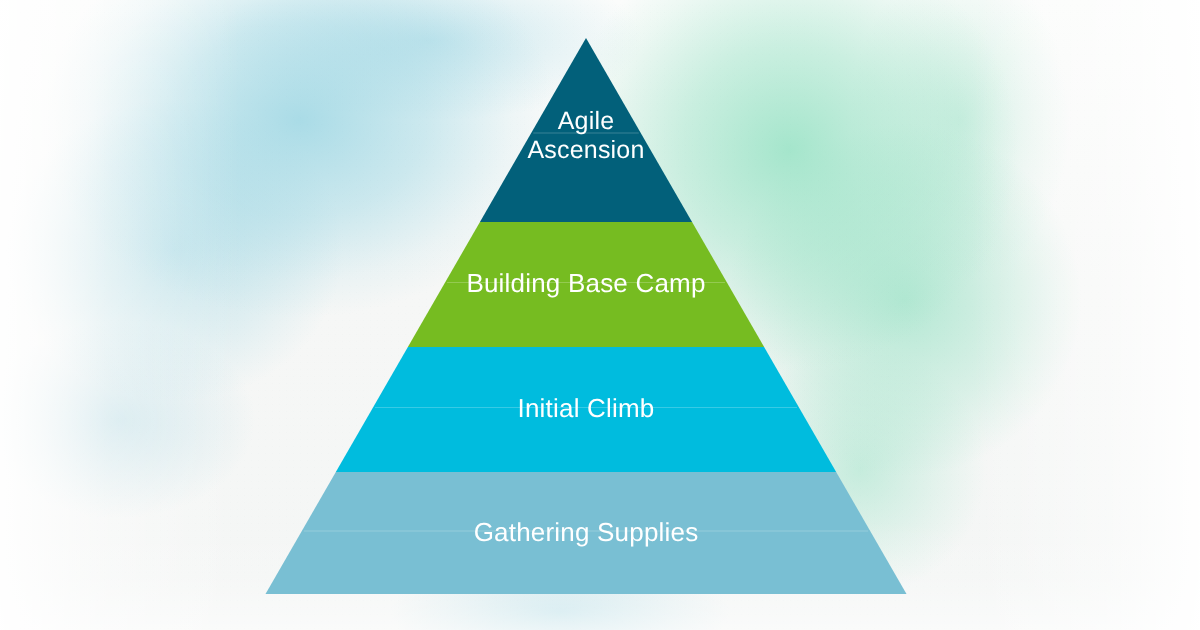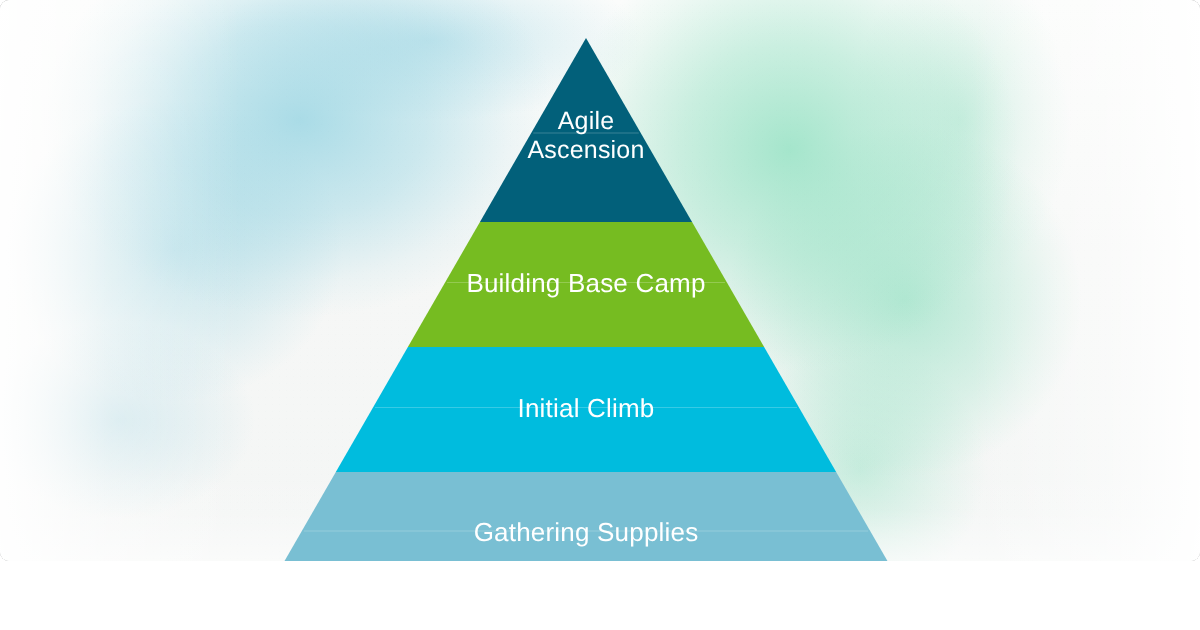--- a/index.html
+++ b/index.html
@@ -8,24 +8,23 @@
     padding: 0;
     background: #ffffff;
   }
   body {
     font-family: "Liberation Sans", sans-serif;
   }
 
   #canvas {
     position: relative;
     width: 1200px;
-    height: 561px;
+    height: 630px;
     overflow: hidden;
     background: #404040;
-    border-radius: 9px;
   }
 
   
   .bg-layer {
     position: absolute;
     inset: 0;
     pointer-events: none;
   }
 
   

